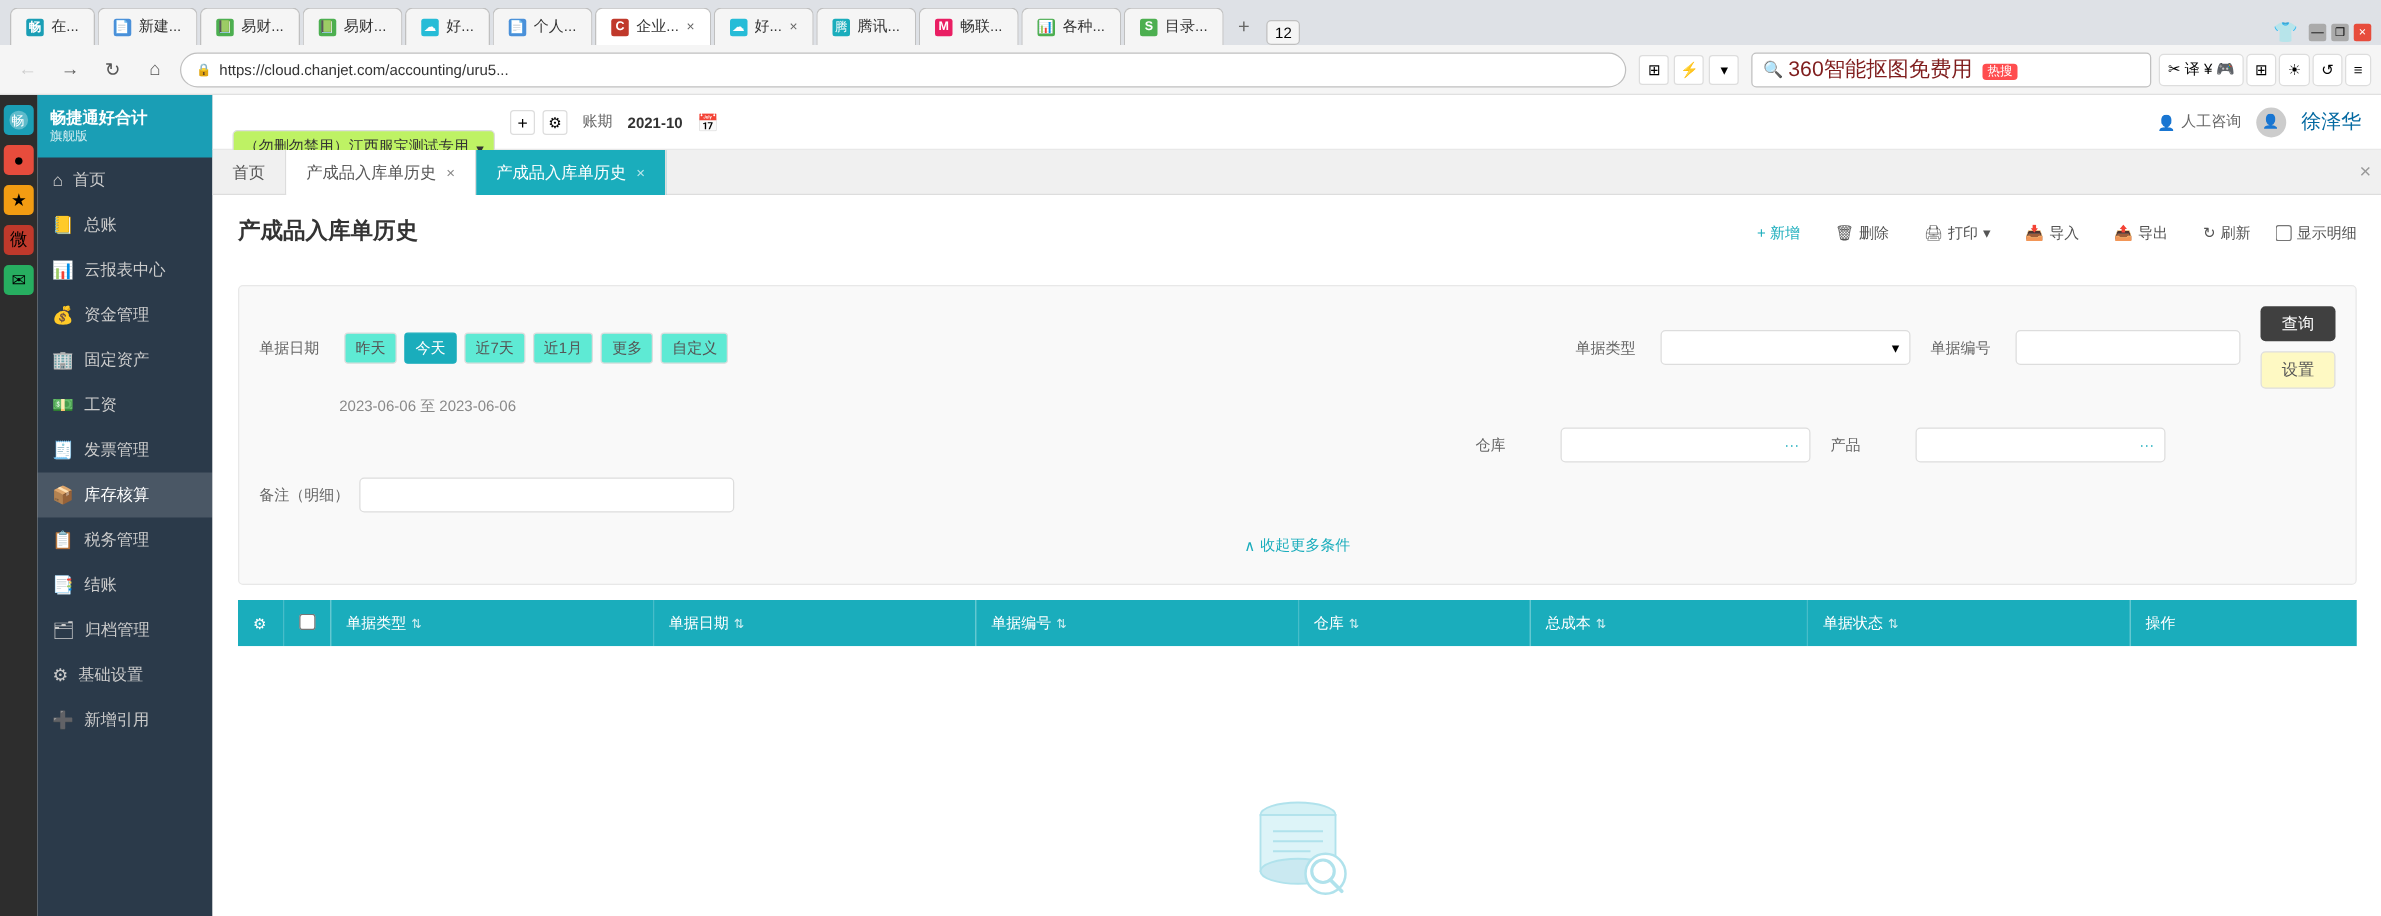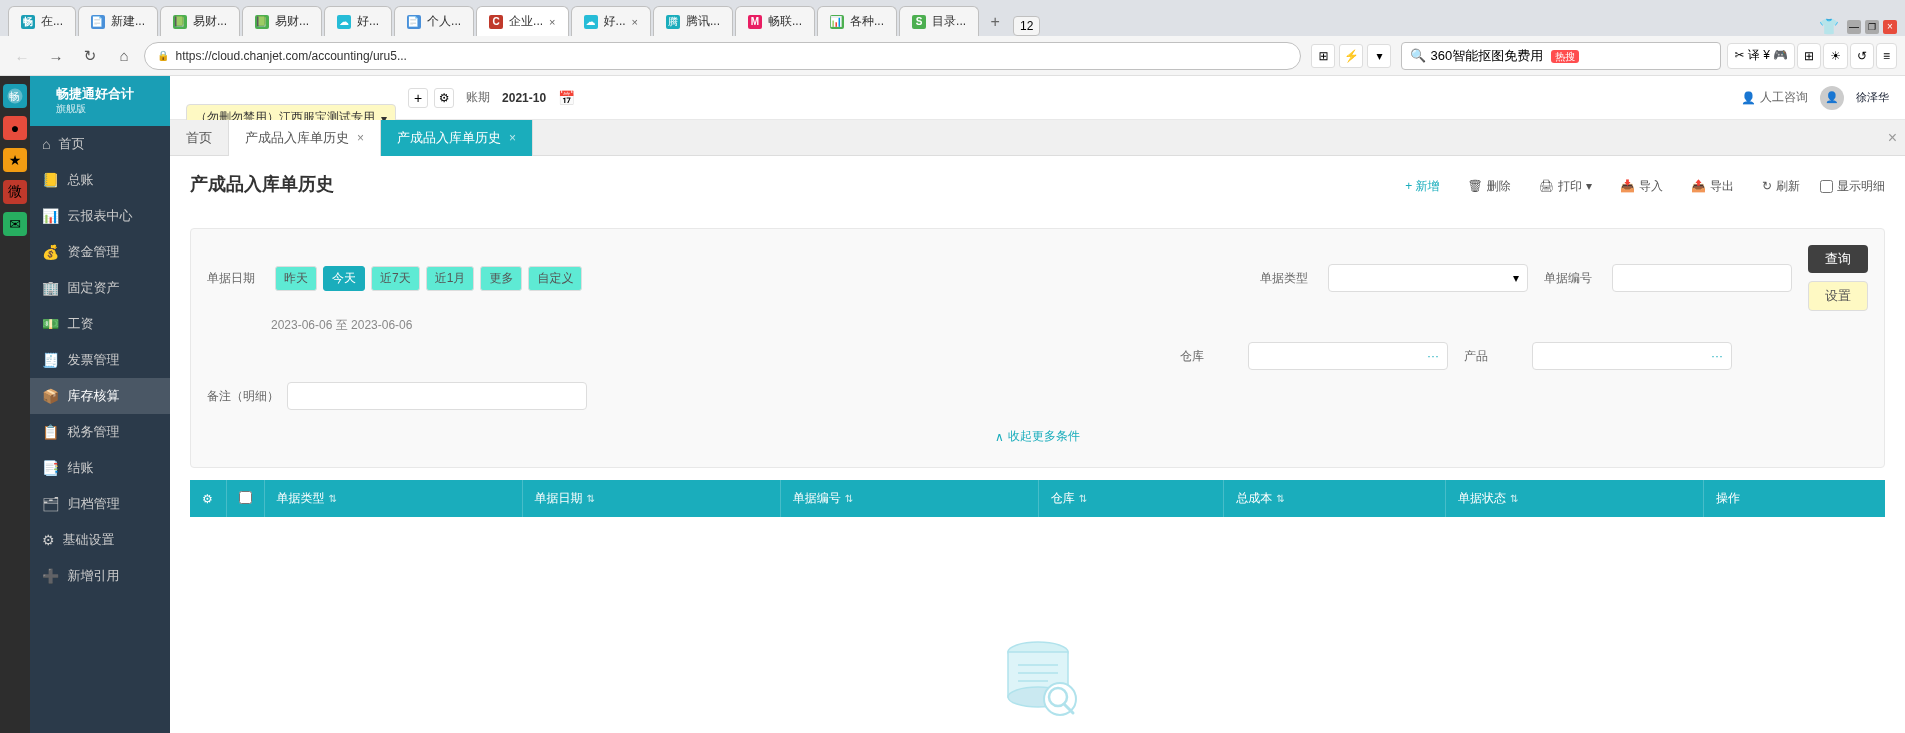--- a/index.html
+++ b/index.html
@@ -27,39 +27,39 @@
 
     
     .main-layout { display: flex; height: calc(733px - 75px - 1px); }
 
     
     .left-panel { width: 30px; background: #2d2d2d; display: flex; flex-direction: column; align-items: center; padding: 8px 0; gap: 8px; }
     .app-icon { width: 24px; height: 24px; border-radius: 4px; cursor: pointer; display: flex; align-items: center; justify-content: center; font-size: 14px; }
 
     
     .sidebar { width: 140px; background: #2b3a4a; color: #ccc; flex-shrink: 0; }
-    .sidebar-header { background: #1a9eb5; padding: 10px 26px; display: flex; align-items: center; gap: 8px; }
+    .sidebar-header { background: #1a9eb5; padding: 10px 10px; display: flex; align-items: center; gap: 8px; }
     .sidebar-logo { color: white; font-size: 13px; font-weight: bold; line-height: 1.2; }
     .sidebar-logo-sub { font-size: 10px; color: rgba(255,255,255,0.8); }
     .sidebar-item { padding: 9px 12px; display: flex; align-items: center; gap: 8px; cursor: pointer; color: #ccc; font-size: 13px; }
     .sidebar-item.active { background: rgba(255,255,255,0.15); color: white; }
     .sidebar-item-icon { font-size: 14px; flex-shrink: 0; }
 
     
     .content { flex: 1; background: #f5f5f5; overflow: hidden; display: flex; flex-direction: column; }
 
     
     .top-bar { background: white; padding: 8px 16px; display: flex; align-items: center; gap: 12px; border-bottom: 1px solid #e8e8e8; height: 44px; }
-    .company-select { display: flex; align-items: flex-end; gap: 6px; padding: 4px 8px; border: 1px solid #ddd; border-radius: 4px; cursor: pointer; font-size: 12px; color: #333; background: #fef9c3; margin-top: 39px; }
+    .company-select { display: flex; align-items: flex-end; gap: 6px; padding: 4px 8px; border: 1px solid #ddd; border-radius: 4px; cursor: pointer; font-size: 12px; color: #333; background: #bef264; margin-top: 39px; }
     .period-label { font-size: 12px; color: #666; }
     .period-value { font-size: 12px; color: #333; font-weight: bold; }
     .top-bar-right { margin-left: auto; display: flex; align-items: center; gap: 12px; }
     .user-service { display: flex; align-items: center; gap: 4px; color: #666; font-size: 12px; cursor: pointer; }
     .user-avatar { width: 24px; height: 24px; border-radius: 50%; background: #ccc; display: flex; align-items: center; justify-content: center; font-size: 11px; color: white; }
-    .user-name { font-size: 11px; color: #0f172a; }
+    .user-name { font-size: 16px; color: #0369a1; }
 
     
     .breadcrumb-tabs { background: #f0f0f0; display: flex; align-items: center; padding: 0; border-bottom: 1px solid #ddd; height: 36px; }
     .bc-item { padding: 0 16px; height: 36px; display: flex; align-items: center; font-size: 13px; color: #555; cursor: pointer; border-right: 1px solid #ddd; }
     .bc-item:first-child { padding-left: 16px; }
     .bc-tab { padding: 0 16px; height: 36px; display: flex; align-items: center; font-size: 13px; cursor: pointer; gap: 8px; border-right: 1px solid #ddd; }
     .bc-tab.inactive { background: white; color: #555; }
     .bc-tab.active { background: #1aadbc; color: white; }
     .bc-tab-close { font-size: 12px; opacity: 0.7; }
     .close-btn { position: absolute; right: 8px; top: 50%; transform: translateY(-50%); font-size: 16px; color: #999; cursor: pointer; background: none; border: none; }
@@ -199,21 +199,21 @@
       <span class="address-url">https://cloud.chanjet.com/accounting/uru5...</span>
     </div>
     <div style="display:flex;align-items:center;gap:4px;margin:0 4px;">
       <div style="width:24px;height:24px;border:1px solid #ddd;border-radius:3px;display:flex;align-items:center;justify-content:center;font-size:12px;cursor:pointer;background:white;">⊞</div>
       <div style="width:24px;height:24px;border:1px solid #ddd;border-radius:3px;display:flex;align-items:center;justify-content:center;font-size:12px;cursor:pointer;background:white;">⚡</div>
       <div style="width:24px;height:24px;border:1px solid #ddd;border-radius:3px;display:flex;align-items:center;justify-content:center;font-size:12px;cursor:pointer;background:white;">▾</div>
     </div>
 
     <div class="search-area">
       <span>🔍</span>
-      <span style="font-size:13px;color:#000000;">360智能抠图免费用</span>
+      <span style="font-size:17px;color:#7f1d1d;">360智能抠图免费用</span>
       <span style="margin-left:4px;"><span class="hot-badge">热搜</span></span>
     </div>
 
     <div class="right-tools">
       <div style="display:flex;align-items:center;gap:3px;padding:0 6px;border:1px solid #ddd;border-radius:4px;height:26px;cursor:pointer;background:white;font-size:12px;">✂ 译 ¥ 🎮</div>
       <div style="padding:0 6px;border:1px solid #ddd;border-radius:4px;height:26px;cursor:pointer;background:white;font-size:12px;display:flex;align-items:center;">⊞</div>
       <div style="padding:0 6px;border:1px solid #ddd;border-radius:4px;height:26px;cursor:pointer;background:white;font-size:12px;display:flex;align-items:center;">☀</div>
       <div style="padding:0 6px;border:1px solid #ddd;border-radius:4px;height:26px;cursor:pointer;background:white;font-size:12px;display:flex;align-items:center;">↺</div>
       <div style="padding:0 6px;border:1px solid #ddd;border-radius:4px;height:26px;cursor:pointer;background:white;font-size:12px;display:flex;align-items:center;">≡</div>
     </div>

